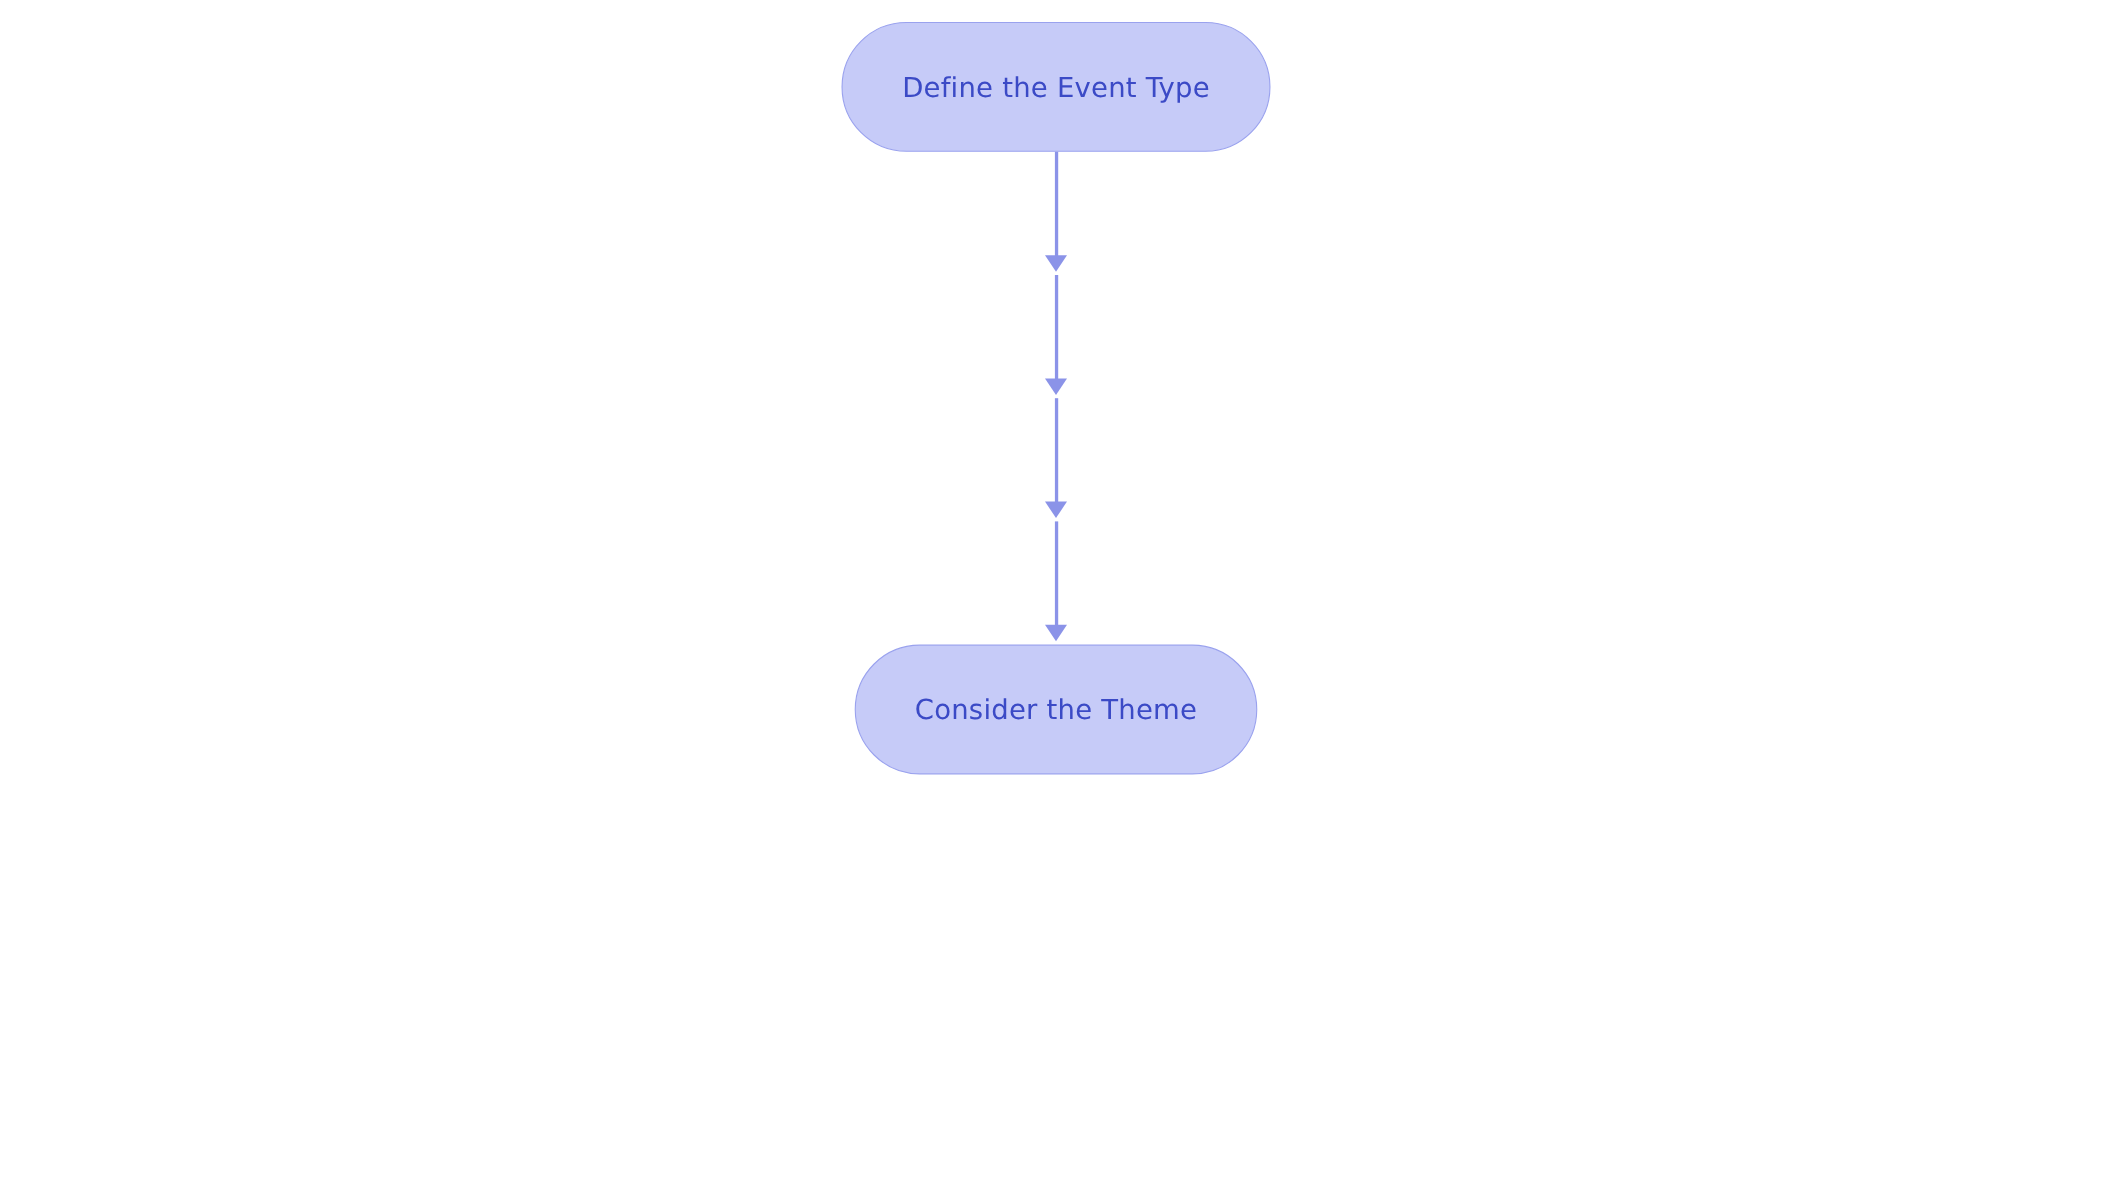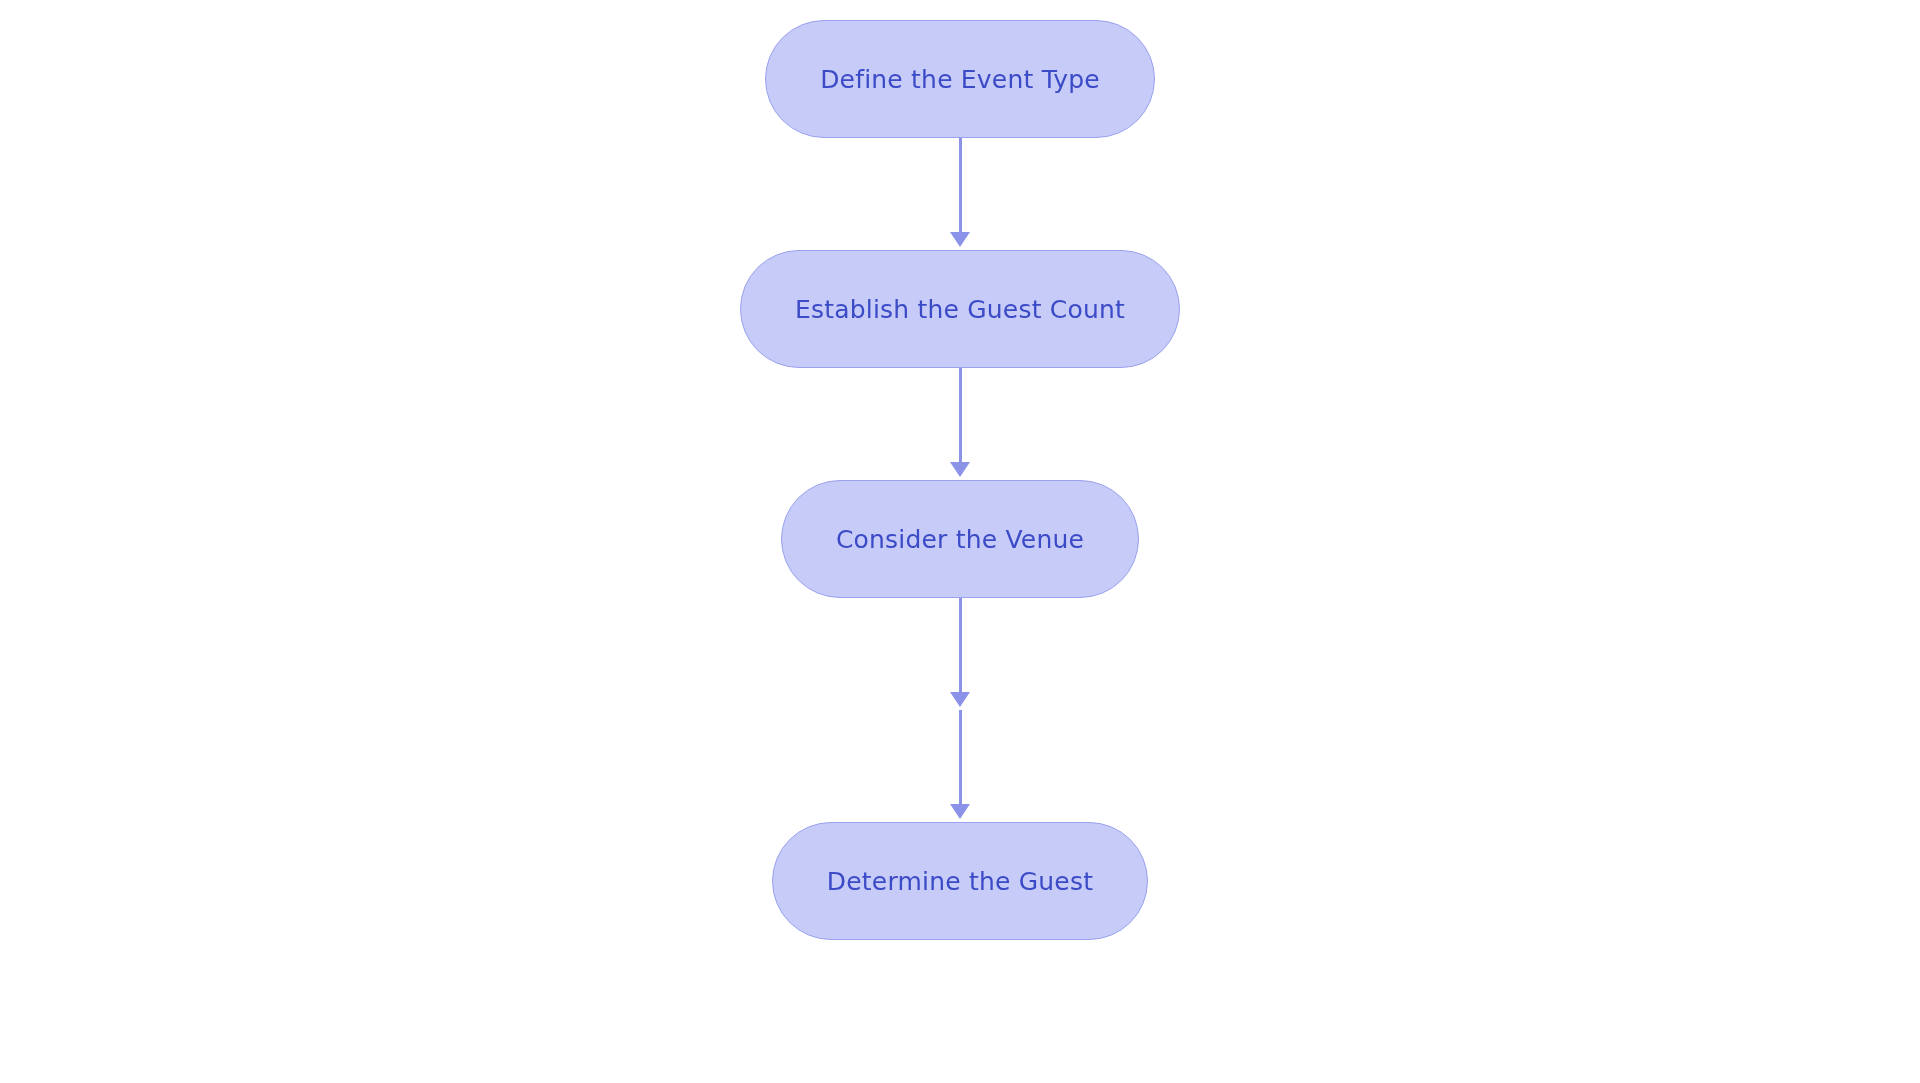--- a/index.html
+++ b/index.html
@@ -68,41 +68,35 @@
 
   <div class="node">
     <span class="node-label">Define the Event Type</span>
   </div>
 
   <div class="arrow">
     <div class="arrow-line"></div>
     <div class="arrow-head"></div>
   </div>
 
-  <div class="node">
-    <span class="node-label">Establish the Guest Count</span>
-  </div>
 
   <div class="arrow">
     <div class="arrow-line"></div>
     <div class="arrow-head"></div>
   </div>
 
-  <div class="node">
-    <span class="node-label">Consider the Venue</span>
-  </div>
 
   <div class="arrow">
     <div class="arrow-line"></div>
     <div class="arrow-head"></div>
   </div>
 
 
   <div class="arrow">
     <div class="arrow-line"></div>
     <div class="arrow-head"></div>
   </div>
 
   <div class="node">
-    <span class="node-label">Determine the Guest</span>
+    <span class="node-label">Consider the Theme</span>
   </div>
 
 </div>
 
 </body></html>

